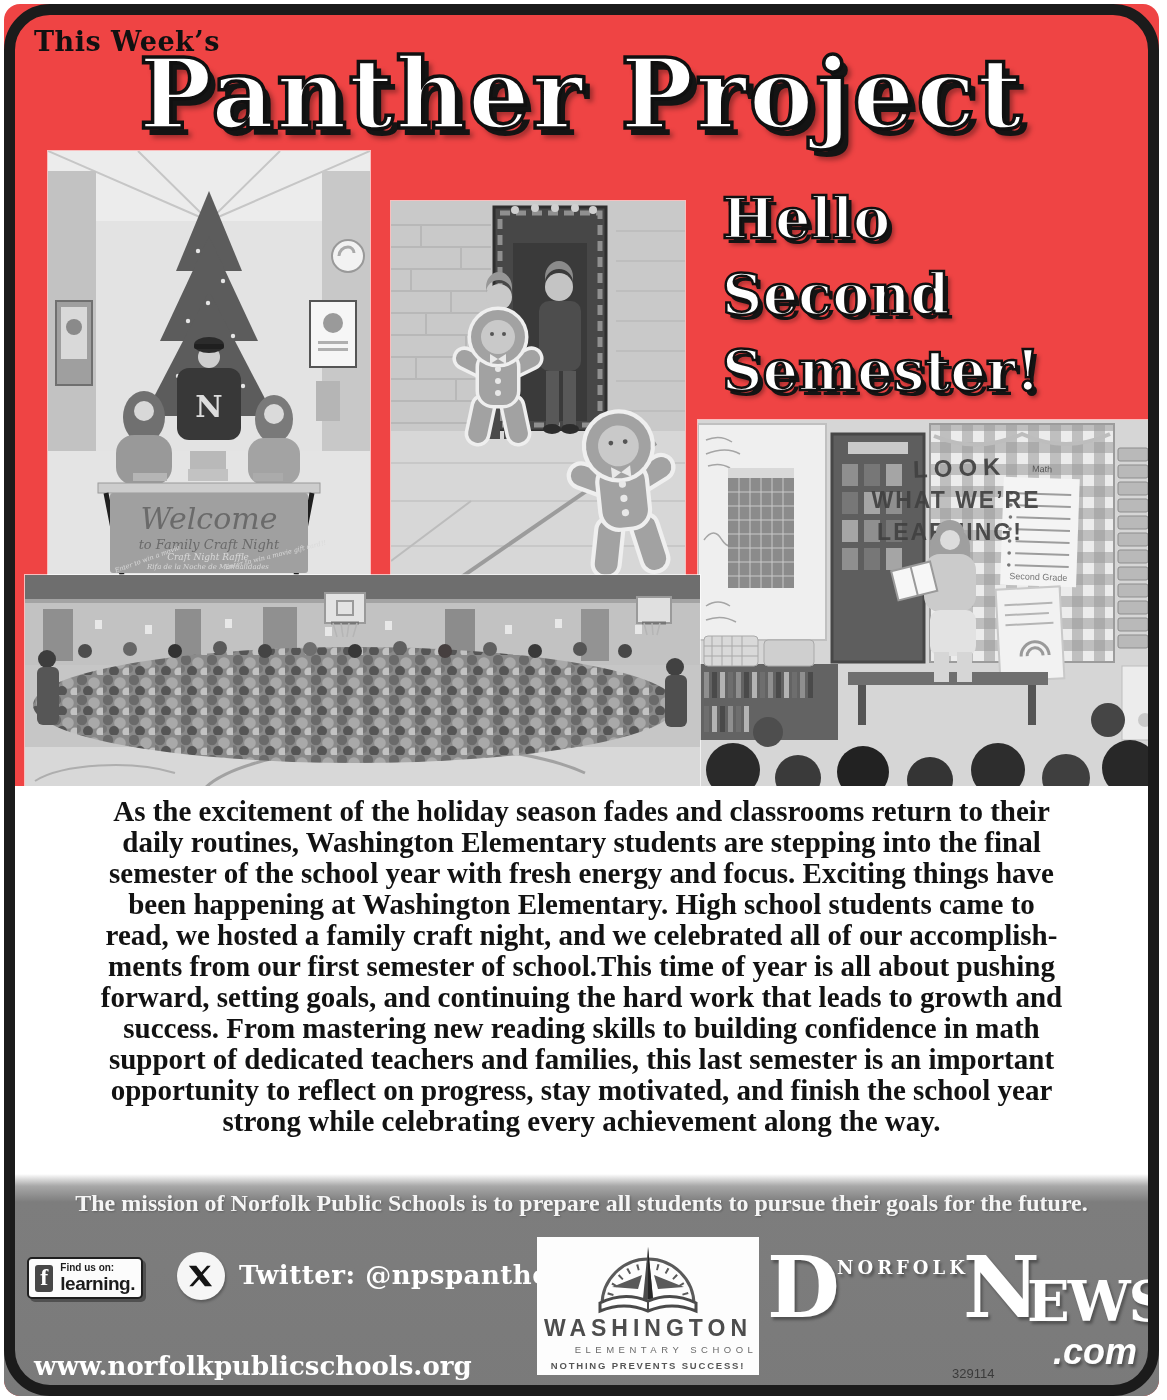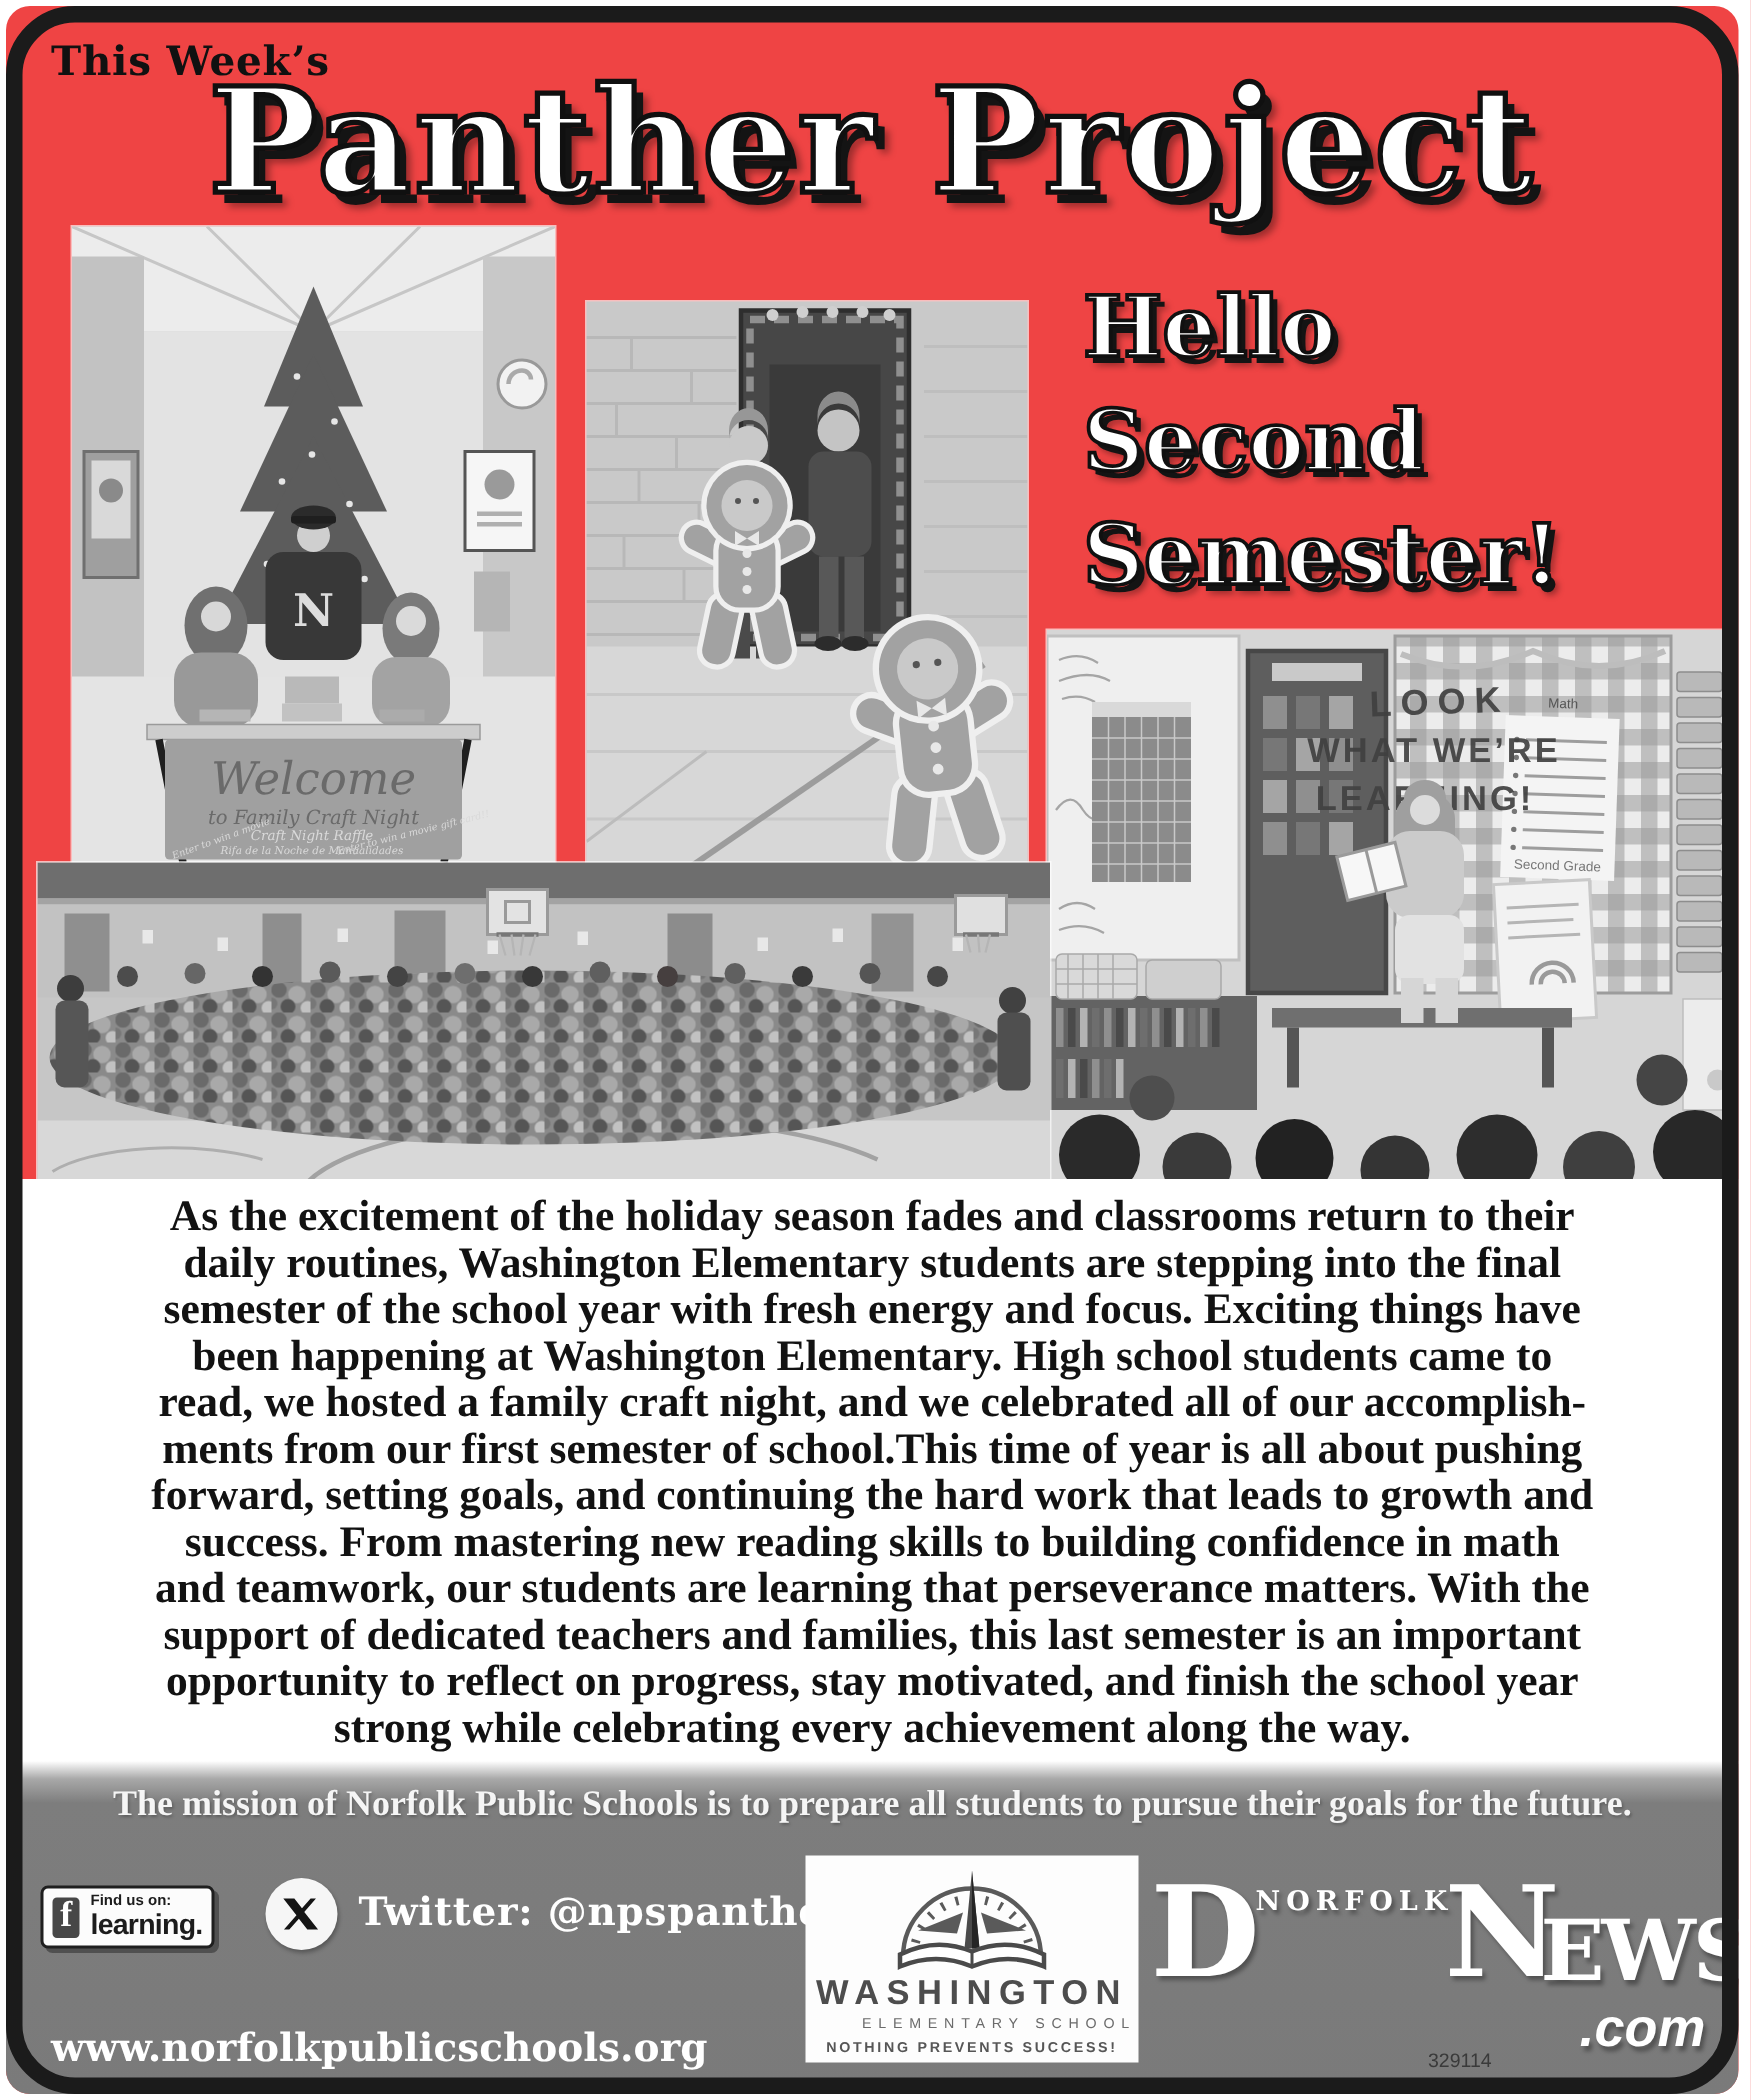--- a/index.html
+++ b/index.html
@@ -419,21 +419,20 @@
     <div class="abs white-panel"></div>
     <div class="abs body-text">
       <div>As the excitement of the holiday season fades and classrooms return to their</div>
       <div>daily routines, Washington Elementary students are stepping into the final</div>
       <div>semester of the school year with fresh energy and focus. Exciting things have</div>
       <div>been happening at Washington Elementary. High school students came to</div>
       <div>read, we hosted a family craft night, and we celebrated all of our accomplish-</div>
       <div>ments from our first semester of school.This time of year is all about pushing</div>
       <div>forward, setting goals, and continuing the hard work that leads to growth and</div>
       <div>success. From mastering new reading skills to building confidence in math</div>
-      <div>and teamwork, our students are learning that perseverance matters. With the</div>
       <div>support of dedicated teachers and families, this last semester is an important</div>
       <div>opportunity to reflect on progress, stay motivated, and finish the school year</div>
       <div>strong while celebrating every achievement along the way.</div>
     </div>
 
     <div class="abs footer-band"></div>
     <div class="abs mission">The mission of Norfolk Public Schools is to prepare all students to pursue their goals for the future.</div>
 
     <div class="abs fb-badge">
       <div class="fb-f">f</div>

